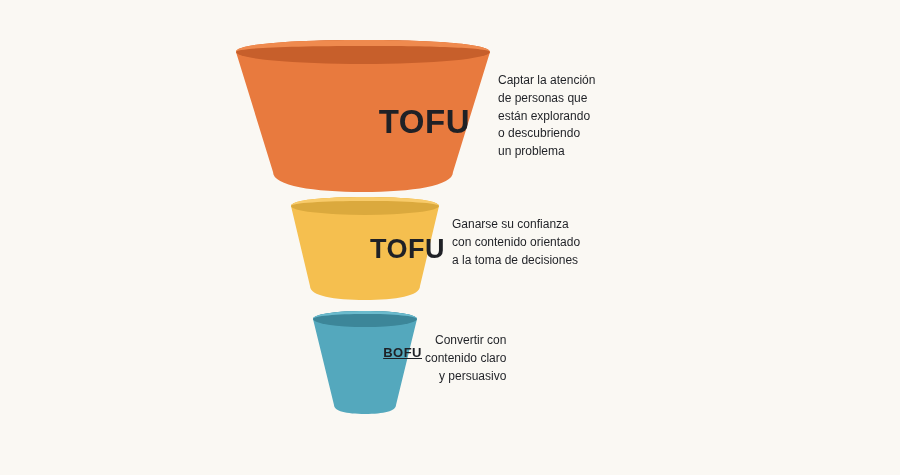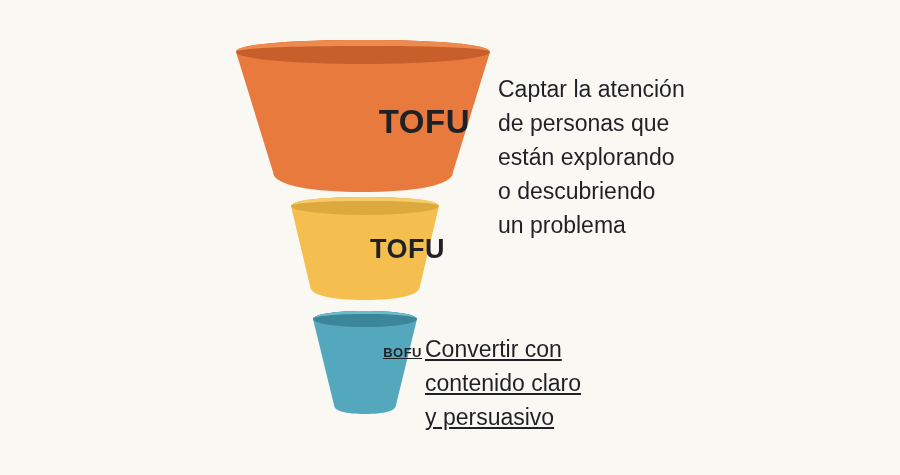--- a/index.html
+++ b/index.html
@@ -49,39 +49,38 @@
   #label-bofu {
     left: 302px;
     top: 345px;
     width: 120px;
     font-size: 13px;
     text-decoration: underline;
   }
   .desc {
     position: absolute;
     color: #1f2126;
-    font-size: 23px;
+    font-size: 12px;
     line-height: 1.48;
     white-space: pre-line;
   }
   #desc-tofu {
     left: 498px;
     top: 72px;
     text-align: left;
   }
   #desc-mofu {
     left: 452px;
     top: 216px;
     text-align: left;
   }
   #desc-bofu {
     left: 425px;
     top: 332px;
-    text-align: left;
-    text-decoration: underline;
+    text-align: right;
   }
 </style>
 </head>
 <body>
 
 <div id="canvas">
 
   <svg id="funnel-svg" viewBox="0 0 900 475">
 
     <g>
@@ -129,18 +128,21 @@
   <div class="stage-label" id="label-mofu">TOFU</div>
 
   <div class="stage-label" id="label-bofu">BOFU</div>
 
   <div class="desc" id="desc-tofu">Captar la atención
 de personas que
 están explorando
 o descubriendo
 un problema</div>
 
+  <div class="desc" id="desc-mofu">Ganarse su confianza
+con contenido orientado
+a la toma de decisiones</div>
 
   <div class="desc" id="desc-bofu">Convertir con
 contenido claro
 y persuasivo</div>
 
 </div>
 
 </body></html>

